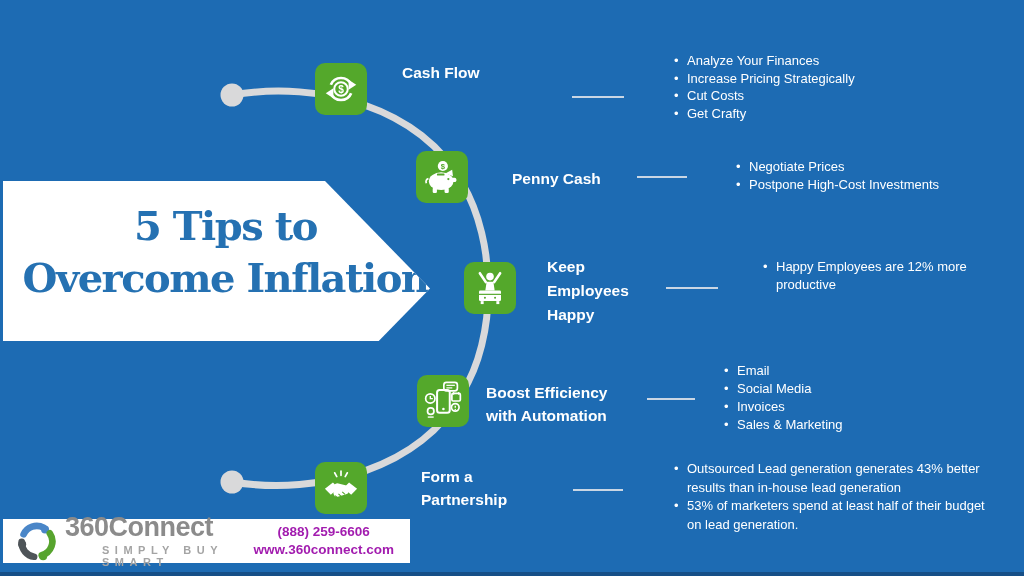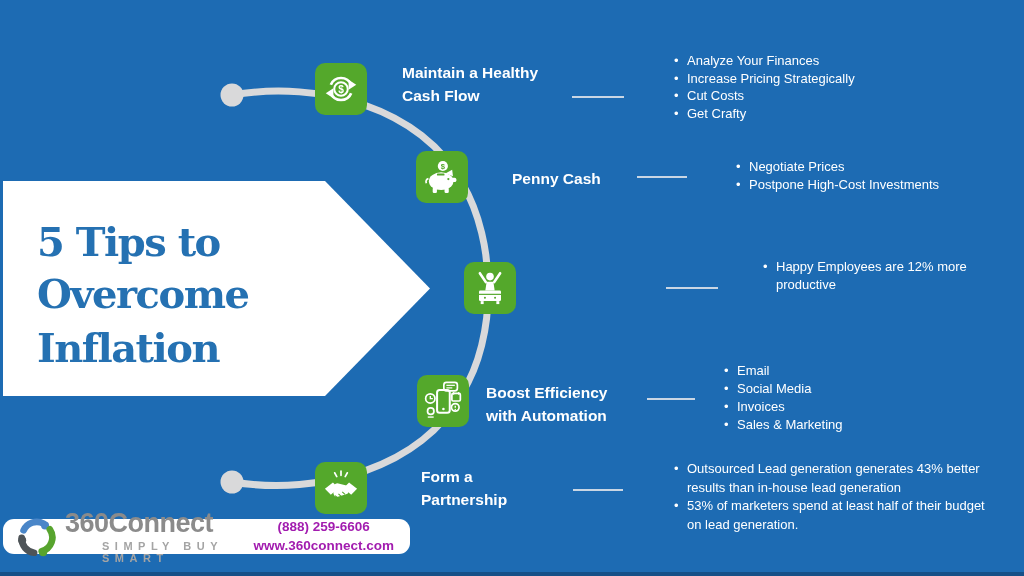--- a/index.html
+++ b/index.html
@@ -3,23 +3,23 @@
 <meta charset="utf-8">
 <style>
   html,body{margin:0;padding:0;}
   .stage{position:relative;width:1024px;height:576px;background:#1d6bb3;overflow:hidden;
          font-family:"Liberation Sans",sans-serif;}
 
   
   .curve-svg{position:absolute;left:0;top:0;width:1024px;height:576px;}
 
   
-  .banner{position:absolute;left:3px;top:181px;width:427px;height:215px;background:#ffffff;
+  .banner{position:absolute;left:3px;top:181px;width:427px;height:160px;background:#ffffff;
           clip-path:polygon(0 0,322px 0,427px 107.5px,322px 215px,0 215px);
-          padding:16px;box-sizing:border-box;}
+          padding:0;box-sizing:border-box;text-align:center;}
   .banner-inner{padding:20px 0 0 18px;}
   .t-line{display:block;font-family:"DejaVu Serif",serif;font-weight:bold;color:#2571b2;
           font-size:40px;line-height:50px;letter-spacing:-1.5px;}
   .t-line2{line-height:54px;}
   .t-sub{display:block;font-family:"DejaVu Serif",serif;font-weight:bold;color:#5db231;
          font-size:25px;line-height:40px;letter-spacing:-0.5px;}
 
   
   .tile{position:absolute;width:52px;height:52px;border-radius:10px;background:#54a82b;
         display:flex;align-items:center;justify-content:center;}
@@ -52,22 +52,22 @@
              color:#ffffff;font-weight:normal;font-size:13px;}
   ul.bullets li{position:relative;margin:0;}
   ul.bullets li::before{content:"\2022";position:absolute;left:-13px;top:0;}
   .b1{left:673px;top:52px;width:300px;line-height:17.5px;}
   .b2{left:735px;top:158px;width:260px;line-height:18px;}
   .b3{left:762px;top:258px;width:240px;line-height:18.4px;}
   .b4{left:723px;top:362px;width:200px;line-height:18px;}
   .b5{left:673px;top:460px;width:310px;line-height:18.6px;}
 
   
-  .footer{position:absolute;left:3px;top:519px;width:407px;height:35px;background:#ffffff;
-          display:flex;align-items:center;border-radius:11px;}
+  .footer{position:absolute;left:3px;top:519px;width:407px;height:44px;background:#ffffff;
+          display:flex;align-items:center;}
   .logo-mark{margin-left:12px;flex:0 0 auto;}
   .brand-block{margin-left:8px;}
   .brand-name{font-size:27px;font-weight:bold;color:#8b8b8b;line-height:27px;letter-spacing:-0.5px;}
   .brand-tag{font-size:11px;font-weight:bold;color:#a4a4a4;letter-spacing:5.5px;margin-top:3px;padding-left:37px;}
   .contact-block{margin-left:auto;margin-right:16px;text-align:center;}
   .contact-line{font-size:13.5px;font-weight:bold;color:#a21caf;line-height:18.5px;}
 
   .bottom-strip{position:absolute;left:0;bottom:0;width:1024px;height:4px;background:#164f87;}
 </style>
 </head>
@@ -92,21 +92,20 @@
     <svg width="44" height="44" viewBox="0 0 52 52">
       <path d="M14,21 A13,13 0 0 1 38,21" fill="none" stroke="#fff" stroke-width="3.2"></path>
       <polygon points="35,15 44,21 35,27" fill="#fff"></polygon>
       <path d="M38,31 A13,13 0 0 1 14,31" fill="none" stroke="#fff" stroke-width="3.2"></path>
       <polygon points="17,25 8,31 17,37" fill="#fff"></polygon>
       <circle cx="26" cy="26" r="8" fill="none" stroke="#fff" stroke-width="2.4"></circle>
       <text x="26" y="30.5" text-anchor="middle" font-size="12" font-weight="bold" fill="#fff" font-family="Liberation Sans,sans-serif">$</text>
     </svg>
   </div>
   <div class="tip-head t1-head">
-    <span>Maintain a Healthy</span>
     <span>Cash Flow</span>
   </div>
   <div class="dash d1"></div>
   <ul class="bullets b1">
     <li>Analyze Your Finances</li>
     <li>Increase Pricing Strategically</li>
     <li>Cut Costs</li>
     <li>Get Crafty</li>
   </ul>
 
@@ -139,20 +138,25 @@
       <path d="M31,19 L38,8.5" stroke="#fff" stroke-width="3" stroke-linecap="round"></path>
       <circle cx="26" cy="12.5" r="4.5" fill="#fff"></circle>
       <path d="M22,18.5 h8 l1.5,10.5 h-11 z" fill="#fff"></path>
       <rect x="13" y="29" width="26" height="12.5" rx="1.5" fill="#fff"></rect>
       <line x1="13" y1="33.5" x2="39" y2="33.5" stroke="#54a82b" stroke-width="1.4"></line>
       <circle cx="20" cy="37.5" r="1.2" fill="#54a82b"></circle>
       <circle cx="32" cy="37.5" r="1.2" fill="#54a82b"></circle>
       <rect x="15" y="41.5" width="3.5" height="3.5" fill="#fff"></rect>
       <rect x="33.5" y="41.5" width="3.5" height="3.5" fill="#fff"></rect>
     </svg>
+  </div>
+  <div class="tip-head t3-head">
+    <span>Keep</span>
+    <span>Employees</span>
+    <span>Happy</span>
   </div>
   <div class="dash d3"></div>
   <ul class="bullets b3">
     <li>Happy Employees are 12% more productive</li>
   </ul>
 
   <div class="tile t4-tile">
     <svg width="44" height="44" viewBox="0 0 52 52">
       <rect x="19" y="13" width="15" height="27" rx="3" fill="none" stroke="#fff" stroke-width="2.4"></rect>
       <circle cx="26.5" cy="35.5" r="1.5" fill="#fff"></circle>

